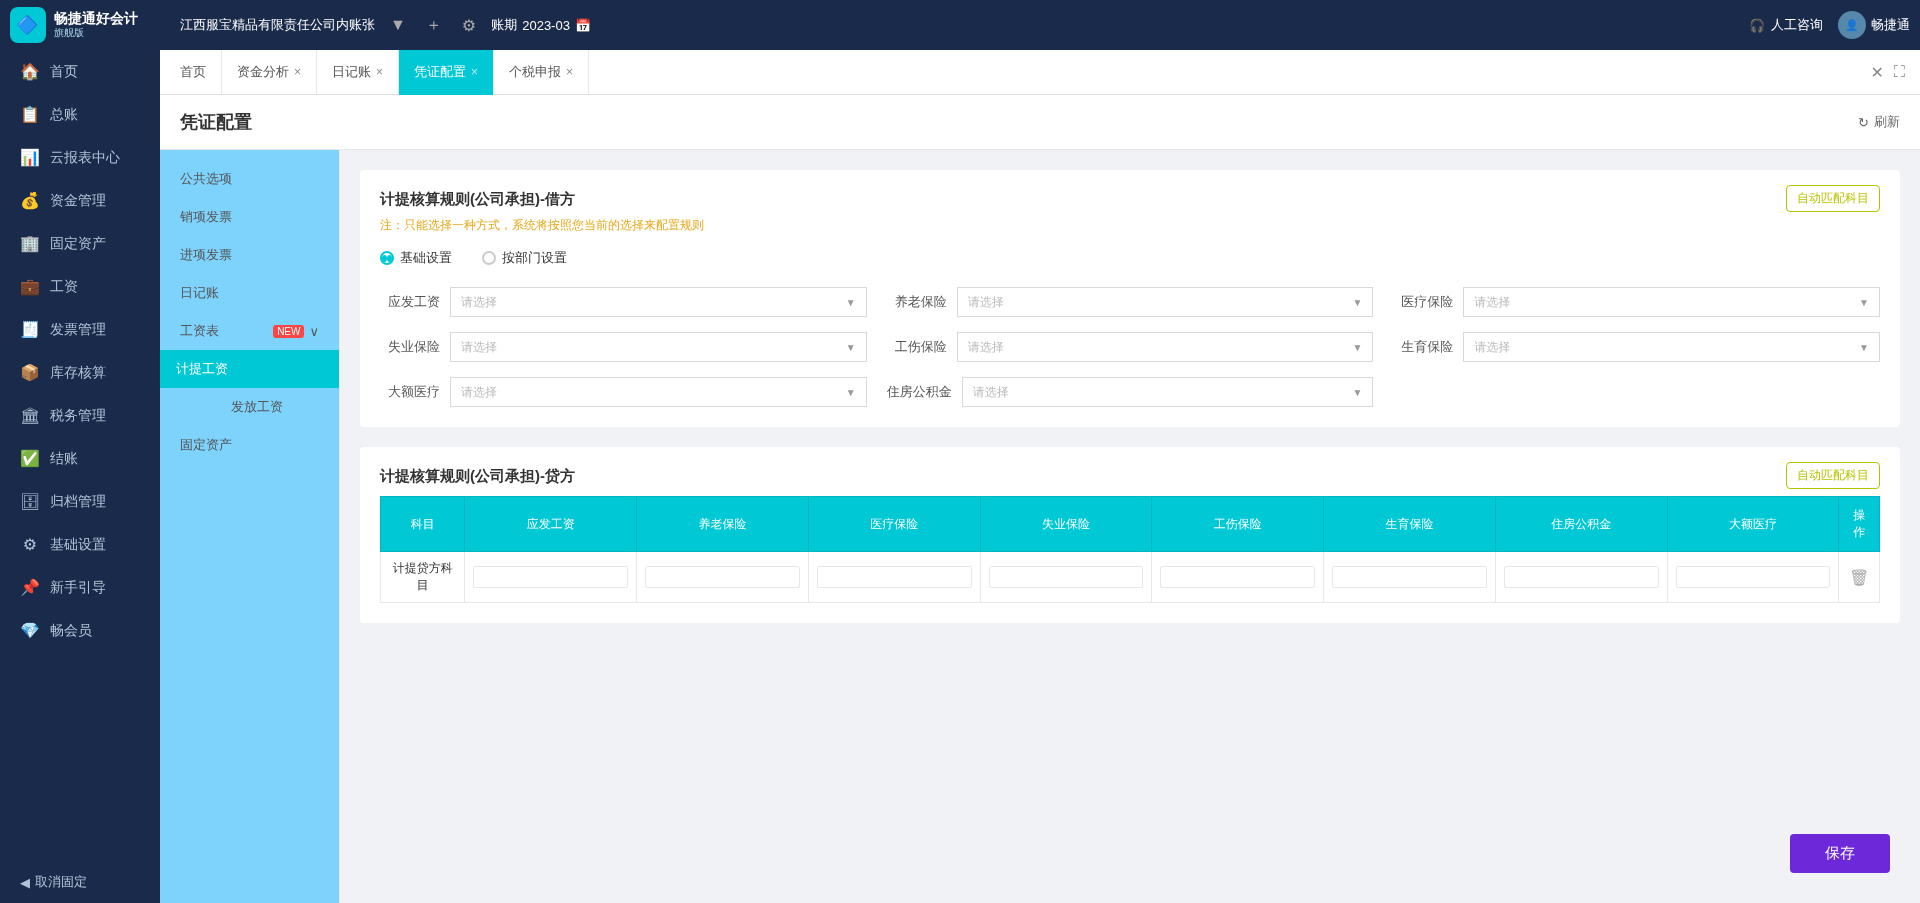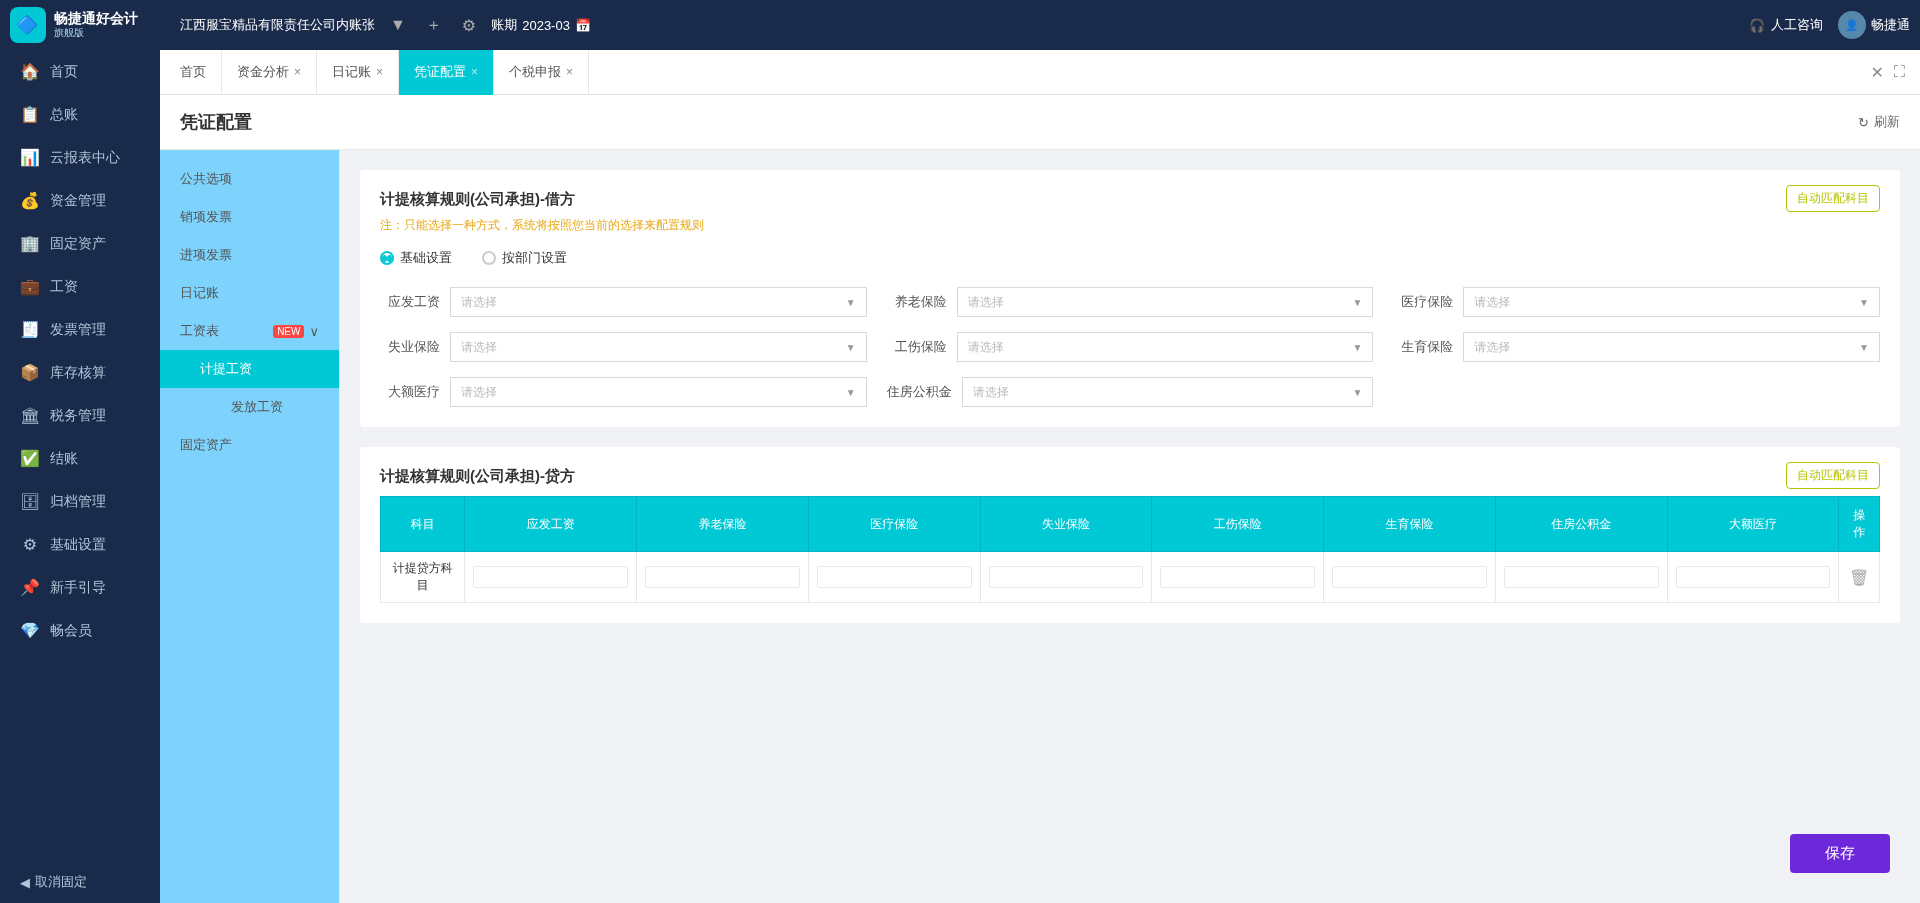--- a/index.html
+++ b/index.html
@@ -246,21 +246,21 @@
           <div class="left-menu-item">
             <span>日记账</span>
           </div>
           <div class="left-menu-item" style="position: relative;">
             <span>工资表</span>
             <div style="display:flex; align-items:center; gap:5px;">
               <span class="new-badge">NEW</span>
               <span>∨</span>
             </div>
           </div>
-          <div class="left-menu-item active" style="padding-left: 40px;">
+          <div class="left-menu-item active" style="padding-left: 16px;">
             <span>计提工资</span>
           </div>
           <div class="left-menu-item" style="padding-left: 35px; justify-content: center;">
             <span>发放工资</span>
           </div>
           <div class="left-menu-item">
             <span>固定资产</span>
           </div>
         </div>
 

